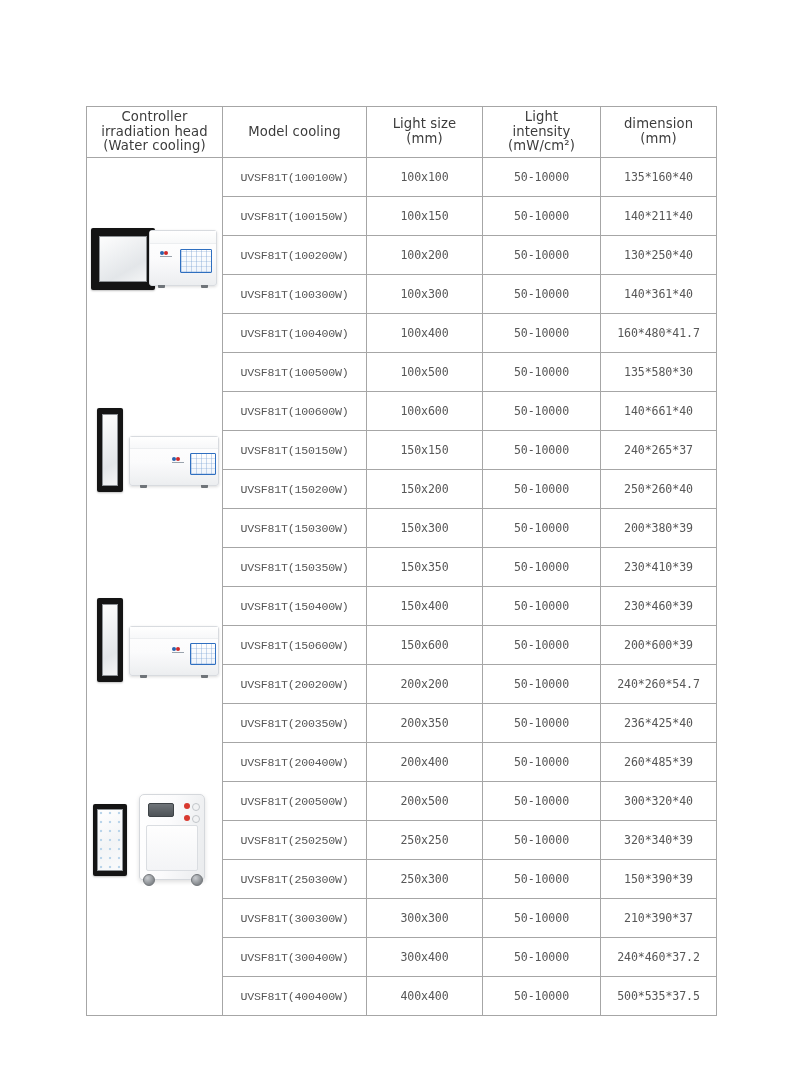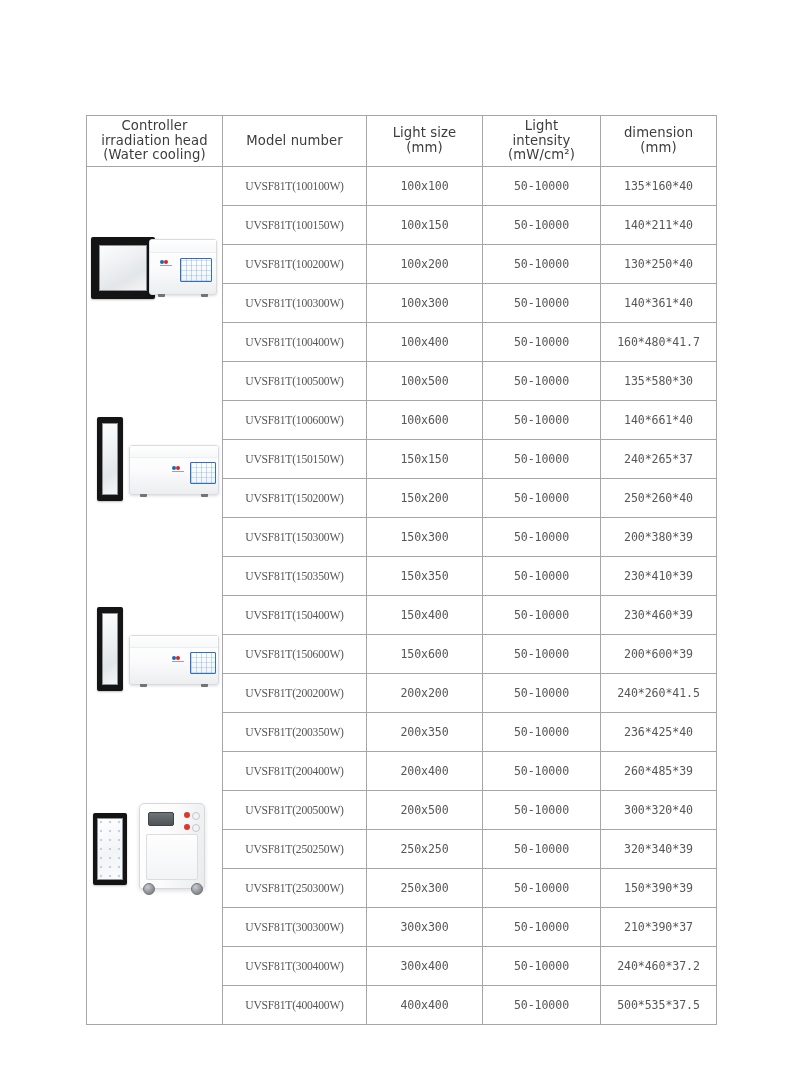--- a/index.html
+++ b/index.html
@@ -19,21 +19,21 @@
     position: absolute;
     left: 0; top: 0;
     width: 800px;
     height: 1086px;
     background: #ffffff;
   }
 
   table.spec {
     position: absolute;
     left: 86px;
-    top: 115px;
+    top: 106px;
     width: 630px;
     border-collapse: collapse;
     table-layout: fixed;
     background: #ffffff;
   }
 
   table.spec th,
   table.spec td {
     border: 1px solid #a6a6a6;
     padding: 0;
@@ -64,21 +64,21 @@
   tbody td {
     height: 38px;
     color: #575757;
     font-size: 12.4px;
     font-weight: 400;
     text-align: center;
     vertical-align: middle;
     letter-spacing: 0px;
   }
   tbody td.model {
-    font-family: Liberation Serif, serif;
+    font-family: Liberation Mono, monospace;
     font-size: 11.6px;
     letter-spacing: -0.2px;
     text-align: center;
   }
   tbody td.size,
   tbody td.intensity,
   tbody td.dimension {
     font-family: "DejaVu Sans Mono", monospace;
     font-size: 11.6px;
     letter-spacing: -0.1px;
@@ -215,21 +215,21 @@
       <col class="c-size">
       <col class="c-int">
       <col class="c-dim">
     </colgroup>
 
     <thead>
       <tr>
         <th>Controller
 irradiation head
 (Water cooling)</th>
-        <th>Model number</th>
+        <th>Model cooling</th>
         <th>Light size
 (mm)</th>
         <th>Light
 intensity
 (mW/cm²)</th>
         <th>dimension
 (mm)</th>
       </tr>
     </thead>
 
@@ -382,21 +382,21 @@
       <tr>
         <td class="model">UVSF81T(150600W)</td>
         <td class="size">150x600</td>
         <td class="intensity">50-10000</td>
         <td class="dimension">200*600*39</td>
       </tr>
       <tr>
         <td class="model">UVSF81T(200200W)</td>
         <td class="size">200x200</td>
         <td class="intensity">50-10000</td>
-        <td class="dimension">240*260*41.5</td>
+        <td class="dimension">240*260*54.7</td>
       </tr>
       <tr>
         <td class="model">UVSF81T(200350W)</td>
         <td class="size">200x350</td>
         <td class="intensity">50-10000</td>
         <td class="dimension">236*425*40</td>
       </tr>
       <tr>
         <td class="model">UVSF81T(200400W)</td>
         <td class="size">200x400</td>

